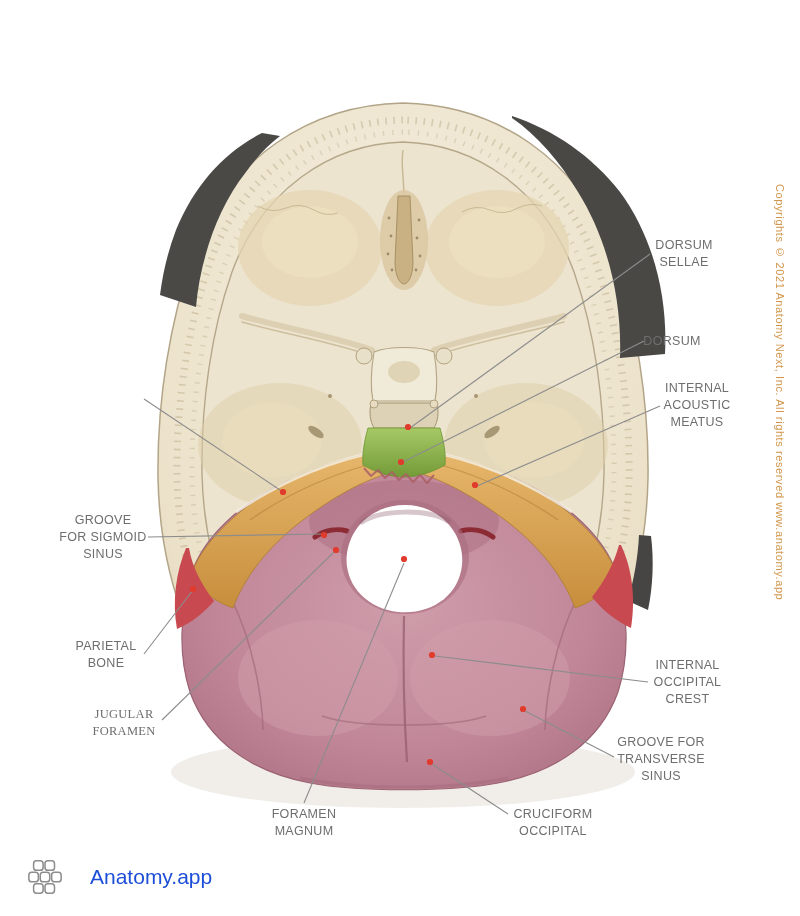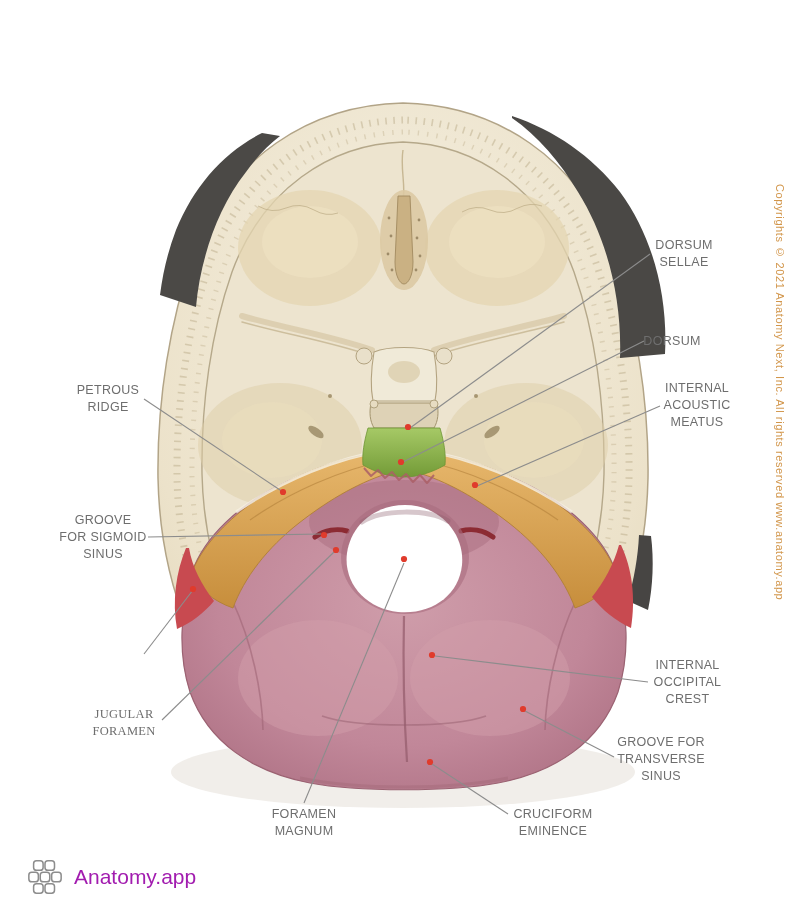--- a/index.html
+++ b/index.html
@@ -6,21 +6,21 @@
   .page { position:relative; width:800px; height:916px; background:#ffffff; overflow:hidden;
           font-family:"Liberation Sans", sans-serif; }
   .canvas { position:absolute; left:0; top:0; }
   .title { position:absolute; top:30px; left:0; right:0; text-align:center;
            font-size:19px; font-weight:bold; letter-spacing:1.8px; color:#6f6f6f; }
   .label { position:absolute; font-size:12.5px; line-height:1.34; color:#6e6e6e;
            letter-spacing:.3px; text-align:center; white-space:pre-line; }
   .copyright { position:absolute; top:184px; right:14px; writing-mode:vertical-rl;
            font-size:11px; letter-spacing:.6px; color:#d2964b; }
   .brand { position:absolute; left:26px; bottom:20px; display:flex; align-items:center; gap:10px; }
-  .brand-name { font-size:21px; color:#a21caf; }
+  .brand-name { font-size:21px; color:#1d4ed8;margin-left:16px; }
 </style>
 </head>
 <body>
 
 <div class="page">
 
   <svg class="canvas" width="800" height="916" viewBox="0 0 800 916">
     <defs>
       <radialGradient id="boneG" cx="50%" cy="35%" r="78%">
         <stop offset="0%" stop-color="#f5f0e2"></stop>
@@ -173,43 +173,43 @@
       <circle cx="408" cy="427" r="3.1"></circle>
       <circle cx="401" cy="462" r="3.1"></circle>
       <circle cx="475" cy="485" r="3.1"></circle>
       <circle cx="432" cy="655" r="3.1"></circle>
       <circle cx="523" cy="709" r="3.1"></circle>
       <circle cx="430" cy="762" r="3.1"></circle>
     </g>
   </svg>
 
 
-  <div class="label" style="left:58px;  top:382px; width:100px;">PETROUS
-RIDGE</div>
   <div class="label" style="left:44px;  top:512px; width:118px;">GROOVE
 FOR SIGMOID
 SINUS</div>
+  <div class="label" style="left:56px;  top:638px; width:100px;">PARIETAL
+BONE</div>
   <div class="label" style="left:64px;  top:706px; width:120px;font-family:Liberation Serif, serif;">JUGULAR
 FORAMEN</div>
   <div class="label" style="left:245px; top:806px; width:118px;">FORAMEN
 MAGNUM</div>
   <div class="label" style="left:634px; top:237px; width:100px;">DORSUM
 SELLAE</div>
   <div class="label" style="left:622px; top:333px; width:100px;">DORSUM</div>
   <div class="label" style="left:642px; top:380px; width:110px;">INTERNAL
 ACOUSTIC
 MEATUS</div>
   <div class="label" style="left:630px; top:657px; width:115px;">INTERNAL
 OCCIPITAL
 CREST</div>
   <div class="label" style="left:600px; top:734px; width:122px;">GROOVE FOR
 TRANSVERSE
 SINUS</div>
   <div class="label" style="left:494px; top:806px; width:118px;">CRUCIFORM
-EMINENCE</div>
+OCCIPITAL</div>
 
   <div class="copyright">Copyrights © 2021 Anatomy Next, Inc. All rights reserved www.anatomy.app</div>
 
   <div class="brand">
     <svg width="38" height="38" viewBox="0 0 40 40">
       <g fill="none" stroke="#8d8d8d" stroke-width="1.6">
         <rect x="8" y="3" width="10" height="10" rx="3"></rect>
         <rect x="20" y="3" width="10" height="10" rx="3"></rect>
         <rect x="3" y="15" width="10" height="10" rx="3"></rect>
         <rect x="15" y="15" width="10" height="10" rx="3"></rect>

